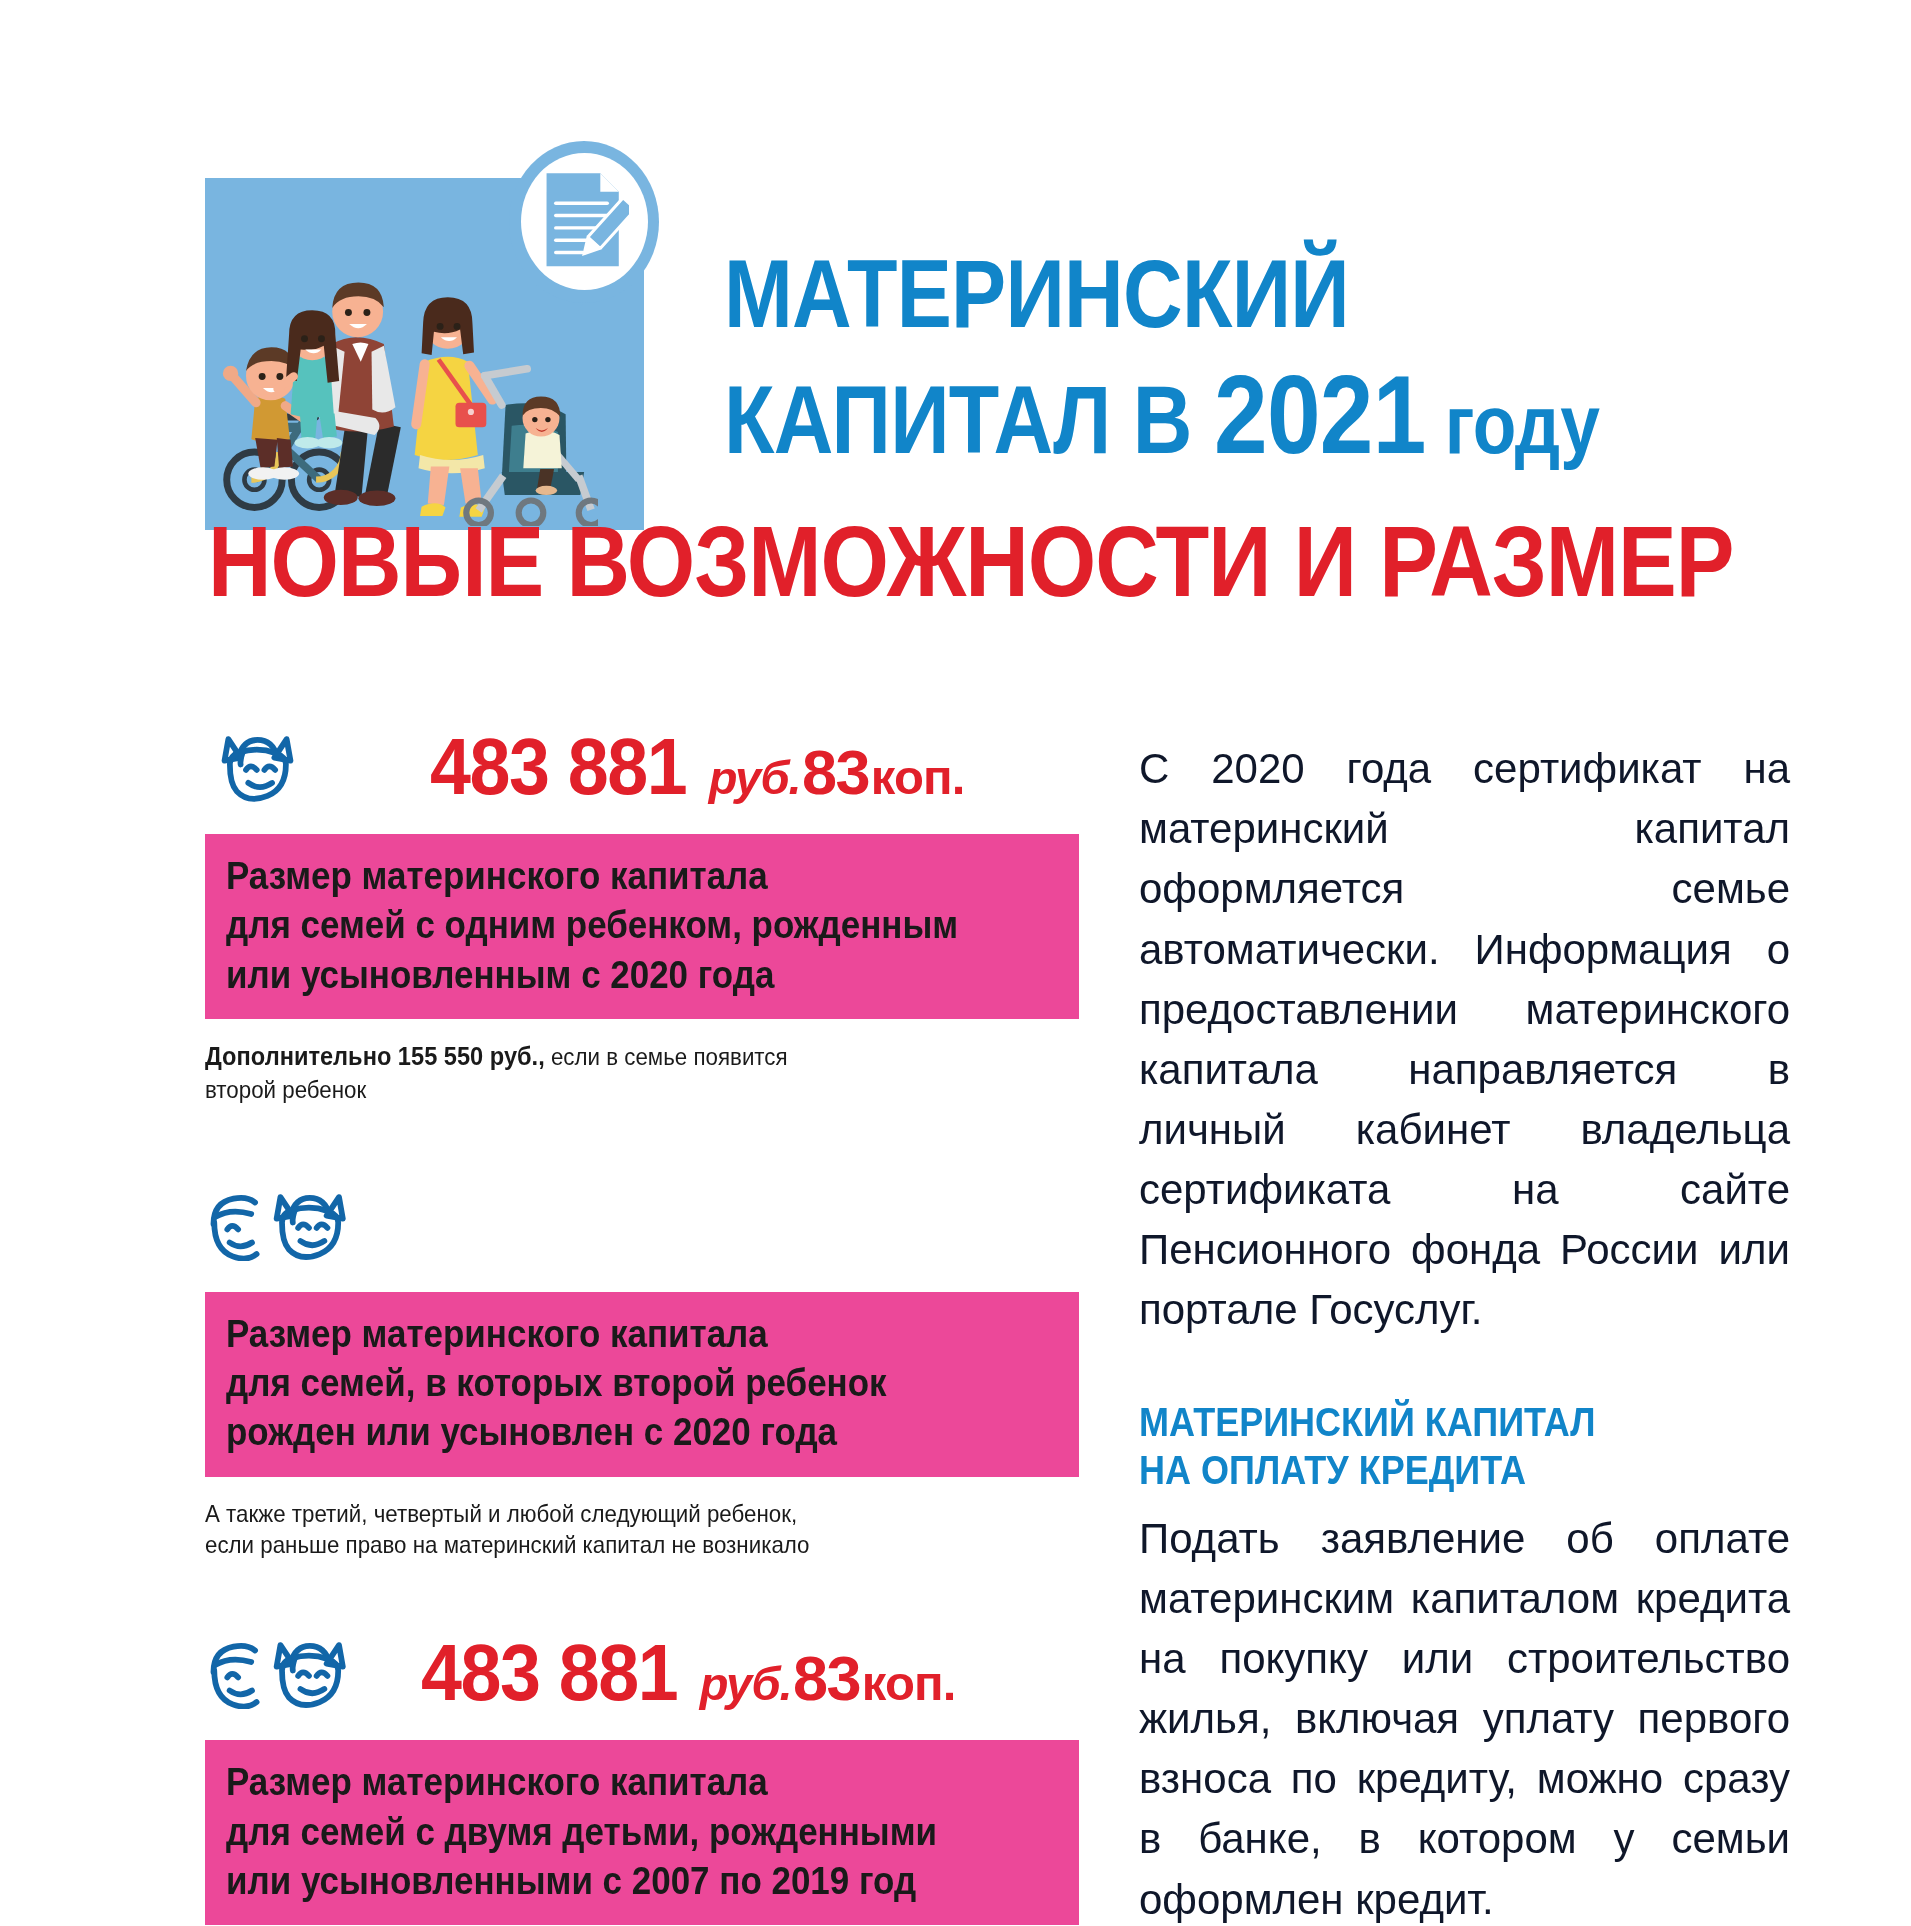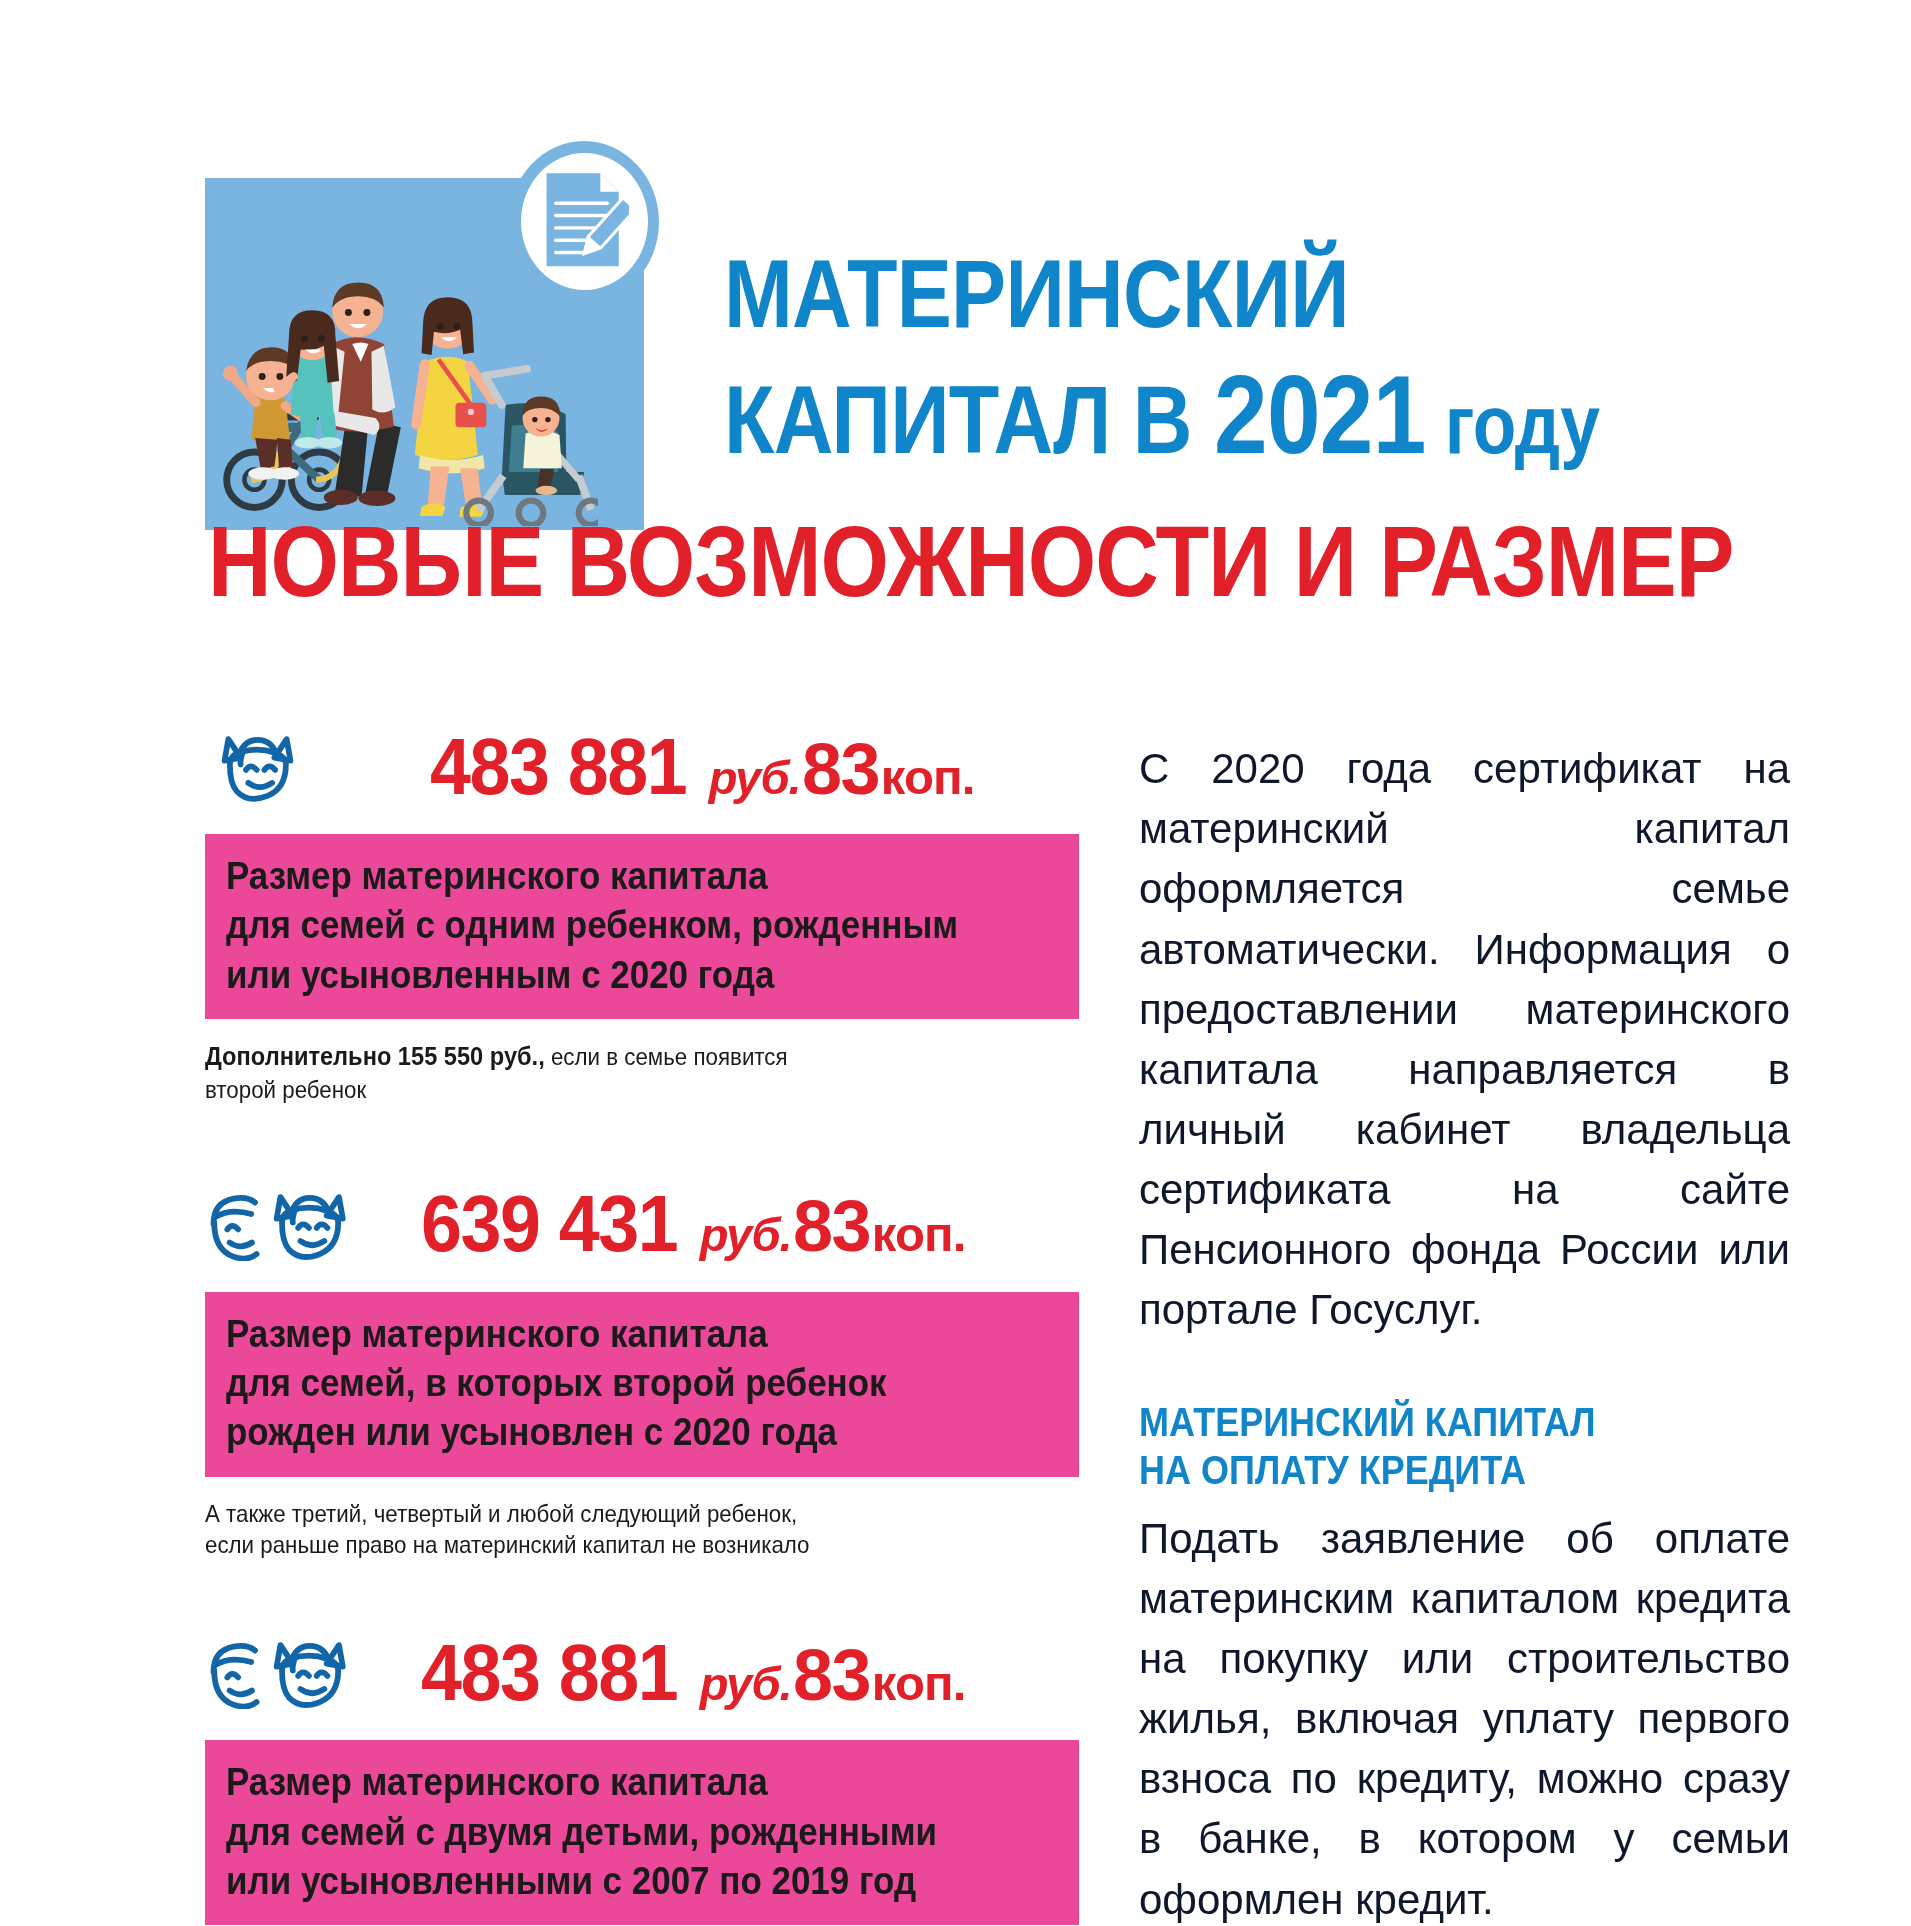--- a/index.html
+++ b/index.html
@@ -36,21 +36,21 @@
 
   .amount-row{position:relative;height:116px;}
   .amt-icons{position:absolute;left:0;top:3.9px;height:96px;display:flex;align-items:center;gap:4.6px;}
   .amt-icons.one{left:7.7px;}
   .amt-text{position:absolute;top:7.7px;white-space:nowrap;color:#e1202a;font-weight:bold;}
   .amt-text.p1{left:225px;}
   .amt-text.p2{left:216px;}
   .amt-text.p3{left:216px;}
   .amt-num{font-size:80px;letter-spacing:-1.5px;transform:scaleX(0.92);display:inline-block;transform-origin:left;}
   .amt-rub{font-size:47px;font-style:italic;letter-spacing:-1.2px;}
-  .amt-kop-num{font-size:72px;letter-spacing:-1.5px;margin-top:21px;}
+  .amt-kop-num{font-size:63px;letter-spacing:-1.5px;margin-top:21px;}
   .amt-kop{font-size:49px;letter-spacing:-0.8px;}
 
   .bluebox{background:#ec4899;padding:17.7px 21px 19px 21px;margin-top:5.4px;width:874px;box-sizing:border-box;}
   .bluebox p{margin:0;font-size:38px;font-weight:bold;line-height:1.30;color:#1a1a1a;
              transform:scaleX(0.92);transform-origin:left;white-space:nowrap;}
 
   .note{margin-top:21px;font-size:24px;line-height:1.32;color:#1a1a1a;
         transform:scaleX(0.93);transform-origin:left;}
   .note b{font-weight:bold;font-size:25.4px;}
   .note .lite{font-weight:normal;}
@@ -253,23 +253,20 @@
             <path d="M348 34 L316 82 L358 90 Z"></path>
             <path d="M222 82 q12 -46 50 -46 q40 0 52 46"></path>
             <path d="M200 100 q0 -24 26 -32 q48 -14 92 2 q28 10 28 30 q0 62 -48 82 q-50 20 -80 -12 q-18 -20 -18 -70"></path>
             <path d="M234 66 q-8 22 -6 34"></path>
             <path d="M242 114 q12 -18 28 0"></path>
             <path d="M290 114 q12 -18 28 0"></path>
             <path d="M248 148 q30 22 62 0"></path>
           </g>
         </svg>
       </div>
-      <div class="amt-text p2">
-        <span class="amt-num">639 431</span><span class="amt-rub">руб.</span>&nbsp;<span class="amt-kop-num">83</span>&nbsp;<span class="amt-kop">коп.</span>
-      </div>
     </div>
     <div class="bluebox">
       <p>Размер материнского капитала</p>
       <p>для семей, в которых второй ребенок</p>
       <p>рожден или усыновлен с 2020 года</p>
     </div>
     <div class="note">
       <div>А также третий, четвертый и любой следующий ребенок,</div>
       <div>если раньше право на материнский капитал не возникало</div>
     </div>

